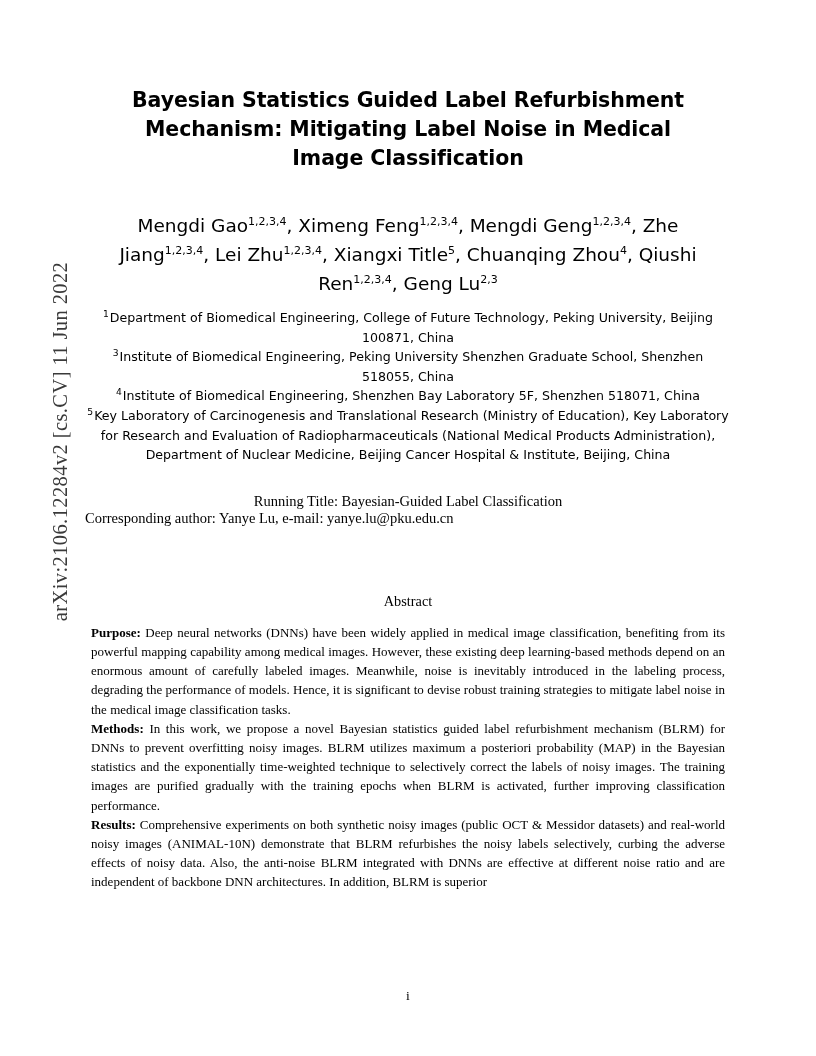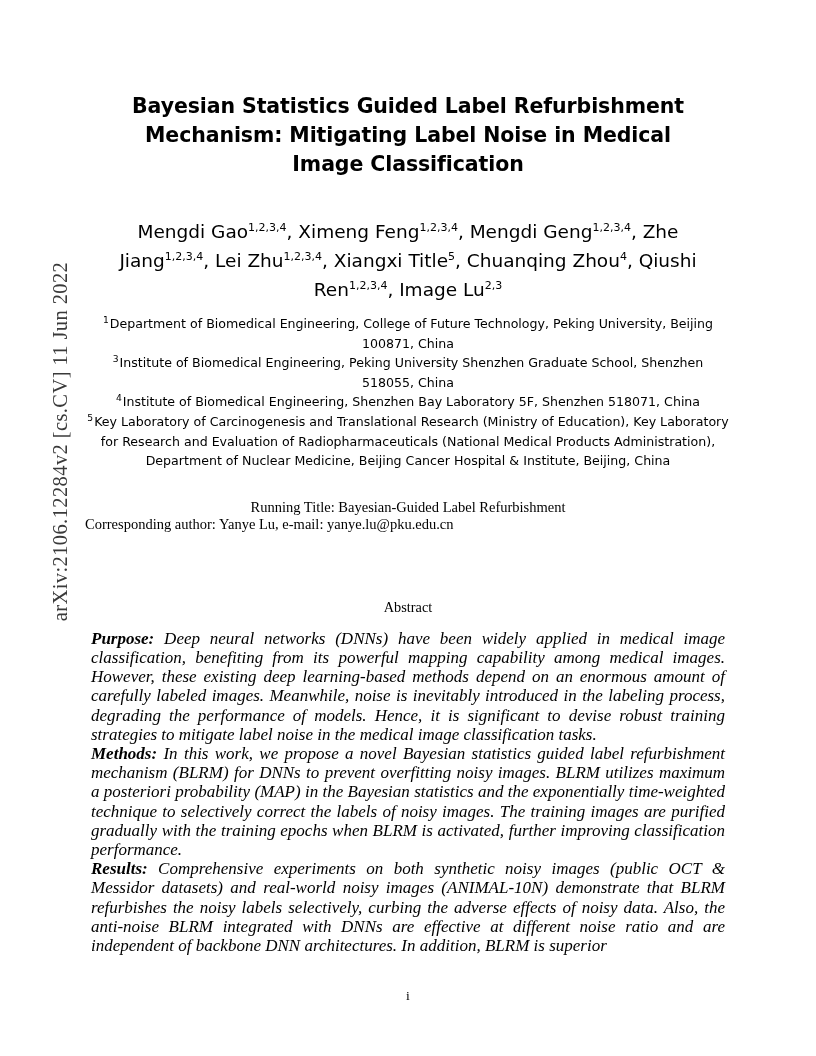--- a/index.html
+++ b/index.html
@@ -37,21 +37,21 @@
     text-align: center;
     font-family: "Liberation Serif", serif;
     font-size: 20.5px;
     color: #3a3a3a;
     letter-spacing: 0.4px;
     white-space: nowrap;
   }
   .content {
     position: absolute;
     left: 85px;
-    top: 92px;
+    top: 86px;
     width: 646px;
   }
   .title {
     font-family: "DejaVu Sans", sans-serif;
     font-weight: bold;
     font-size: 20.5px;
     line-height: 29px;
     text-align: center;
     margin: 0 28px;
     letter-spacing: -0.1px;
@@ -98,27 +98,26 @@
   }
   .abstract-head {
     font-family: "Liberation Serif", serif;
     font-weight: normal;
     font-size: 14.3px;
     text-align: center;
     margin-top: 66px;
   }
   .abstract-body {
     font-family: "Liberation Serif", serif;
-    font-size: 17px;
+    font-size: 13px;
     line-height: 19.2px;
     text-align: justify;
     margin-top: 13px;
     padding: 0 6px 0 6px;
     hyphens: auto;
-    font-style: italic;
   }
   .abstract-body p {
     margin: 0;
     text-indent: 0;
   }
   .abstract-body .lbl {
     font-weight: bold;
   }
   .folio {
     position: absolute;
@@ -137,31 +136,31 @@
 
   <div class="arxiv-stamp">
     <div class="vtext">arXiv:2106.12284v2  [cs.CV]  11 Jun 2022</div>
   </div>
 
   <div class="content">
 
     <div class="title">Bayesian Statistics Guided Label Refurbishment Mechanism: Mitigating Label Noise in Medical Image Classification</div>
 
     <div class="authors">
-      <span>Mengdi Gao</span><sup>1,2,3,4</sup><span>, Ximeng Feng</span><sup>1,2,3,4</sup><span>, Mengdi Geng</span><sup>1,2,3,4</sup><span>, Zhe Jiang</span><sup>1,2,3,4</sup><span>, Lei Zhu</span><sup>1,2,3,4</sup><span>, Xiangxi Title</span><sup>5</sup><span>, Chuanqing Zhou</span><sup>4</sup><span>, Qiushi Ren</span><sup>1,2,3,4</sup><span>, Image Lu</span><sup>2,3</sup>
+      <span>Mengdi Gao</span><sup>1,2,3,4</sup><span>, Ximeng Feng</span><sup>1,2,3,4</sup><span>, Mengdi Geng</span><sup>1,2,3,4</sup><span>, Zhe Jiang</span><sup>1,2,3,4</sup><span>, Lei Zhu</span><sup>1,2,3,4</sup><span>, Xiangxi Title</span><sup>5</sup><span>, Chuanqing Zhou</span><sup>4</sup><span>, Qiushi Ren</span><sup>1,2,3,4</sup><span>, Geng Lu</span><sup>2,3</sup>
     </div>
 
     <div class="affils">
       <p class="affil"><sup>1</sup><span>Department of Biomedical Engineering, College of Future Technology, Peking University, Beijing 100871, China</span></p>
       <p class="affil"><sup>3</sup><span>Institute of Biomedical Engineering, Peking University Shenzhen Graduate School, Shenzhen 518055, China</span></p>
       <p class="affil"><sup>4</sup><span>Institute of Biomedical Engineering, Shenzhen Bay Laboratory 5F, Shenzhen 518071, China</span></p>
       <p class="affil"><sup>5</sup><span>Key Laboratory of Carcinogenesis and Translational Research (Ministry of Education), Key Laboratory for Research and Evaluation of Radiopharmaceuticals (National Medical Products Administration), Department of Nuclear Medicine, Beijing Cancer Hospital &amp; Institute, Beijing, China</span></p>
     </div>
 
-    <div class="running-title">Running Title: Bayesian-Guided Label Refurbishment</div>
+    <div class="running-title">Running Title: Bayesian-Guided Label Classification</div>
 
     <div class="corresponding">Corresponding author: Yanye Lu, e-mail: yanye.lu@pku.edu.cn</div>
 
     <div class="abstract-head">Abstract</div>
 
     <div class="abstract-body">
       <p><span class="lbl">Purpose:</span><span> Deep neural networks (DNNs) have been widely applied in medical image classification, benefiting from its powerful mapping capability among medical images. However, these existing deep learning-based methods depend on an enormous amount of carefully labeled images. Meanwhile, noise is inevitably introduced in the labeling process, degrading the performance of models. Hence, it is significant to devise robust training strategies to mitigate label noise in the medical image classification tasks.</span></p>
       <p><span class="lbl">Methods:</span><span> In this work, we propose a novel Bayesian statistics guided label refurbishment mechanism (BLRM) for DNNs to prevent overfitting noisy images. BLRM utilizes maximum a posteriori probability (MAP) in the Bayesian statistics and the exponentially time-weighted technique to selectively correct the labels of noisy images. The training images are purified gradually with the training epochs when BLRM is activated, further improving classification performance.</span></p>
       <p><span class="lbl">Results:</span><span> Comprehensive experiments on both synthetic noisy images (public OCT &amp; Messidor datasets) and real-world noisy images (ANIMAL-10N) demonstrate that BLRM refurbishes the noisy labels selectively, curbing the adverse effects of noisy data. Also, the anti-noise BLRM integrated with DNNs are effective at different noise ratio and are independent of backbone DNN architectures. In addition, BLRM is superior</span></p>
     </div>

